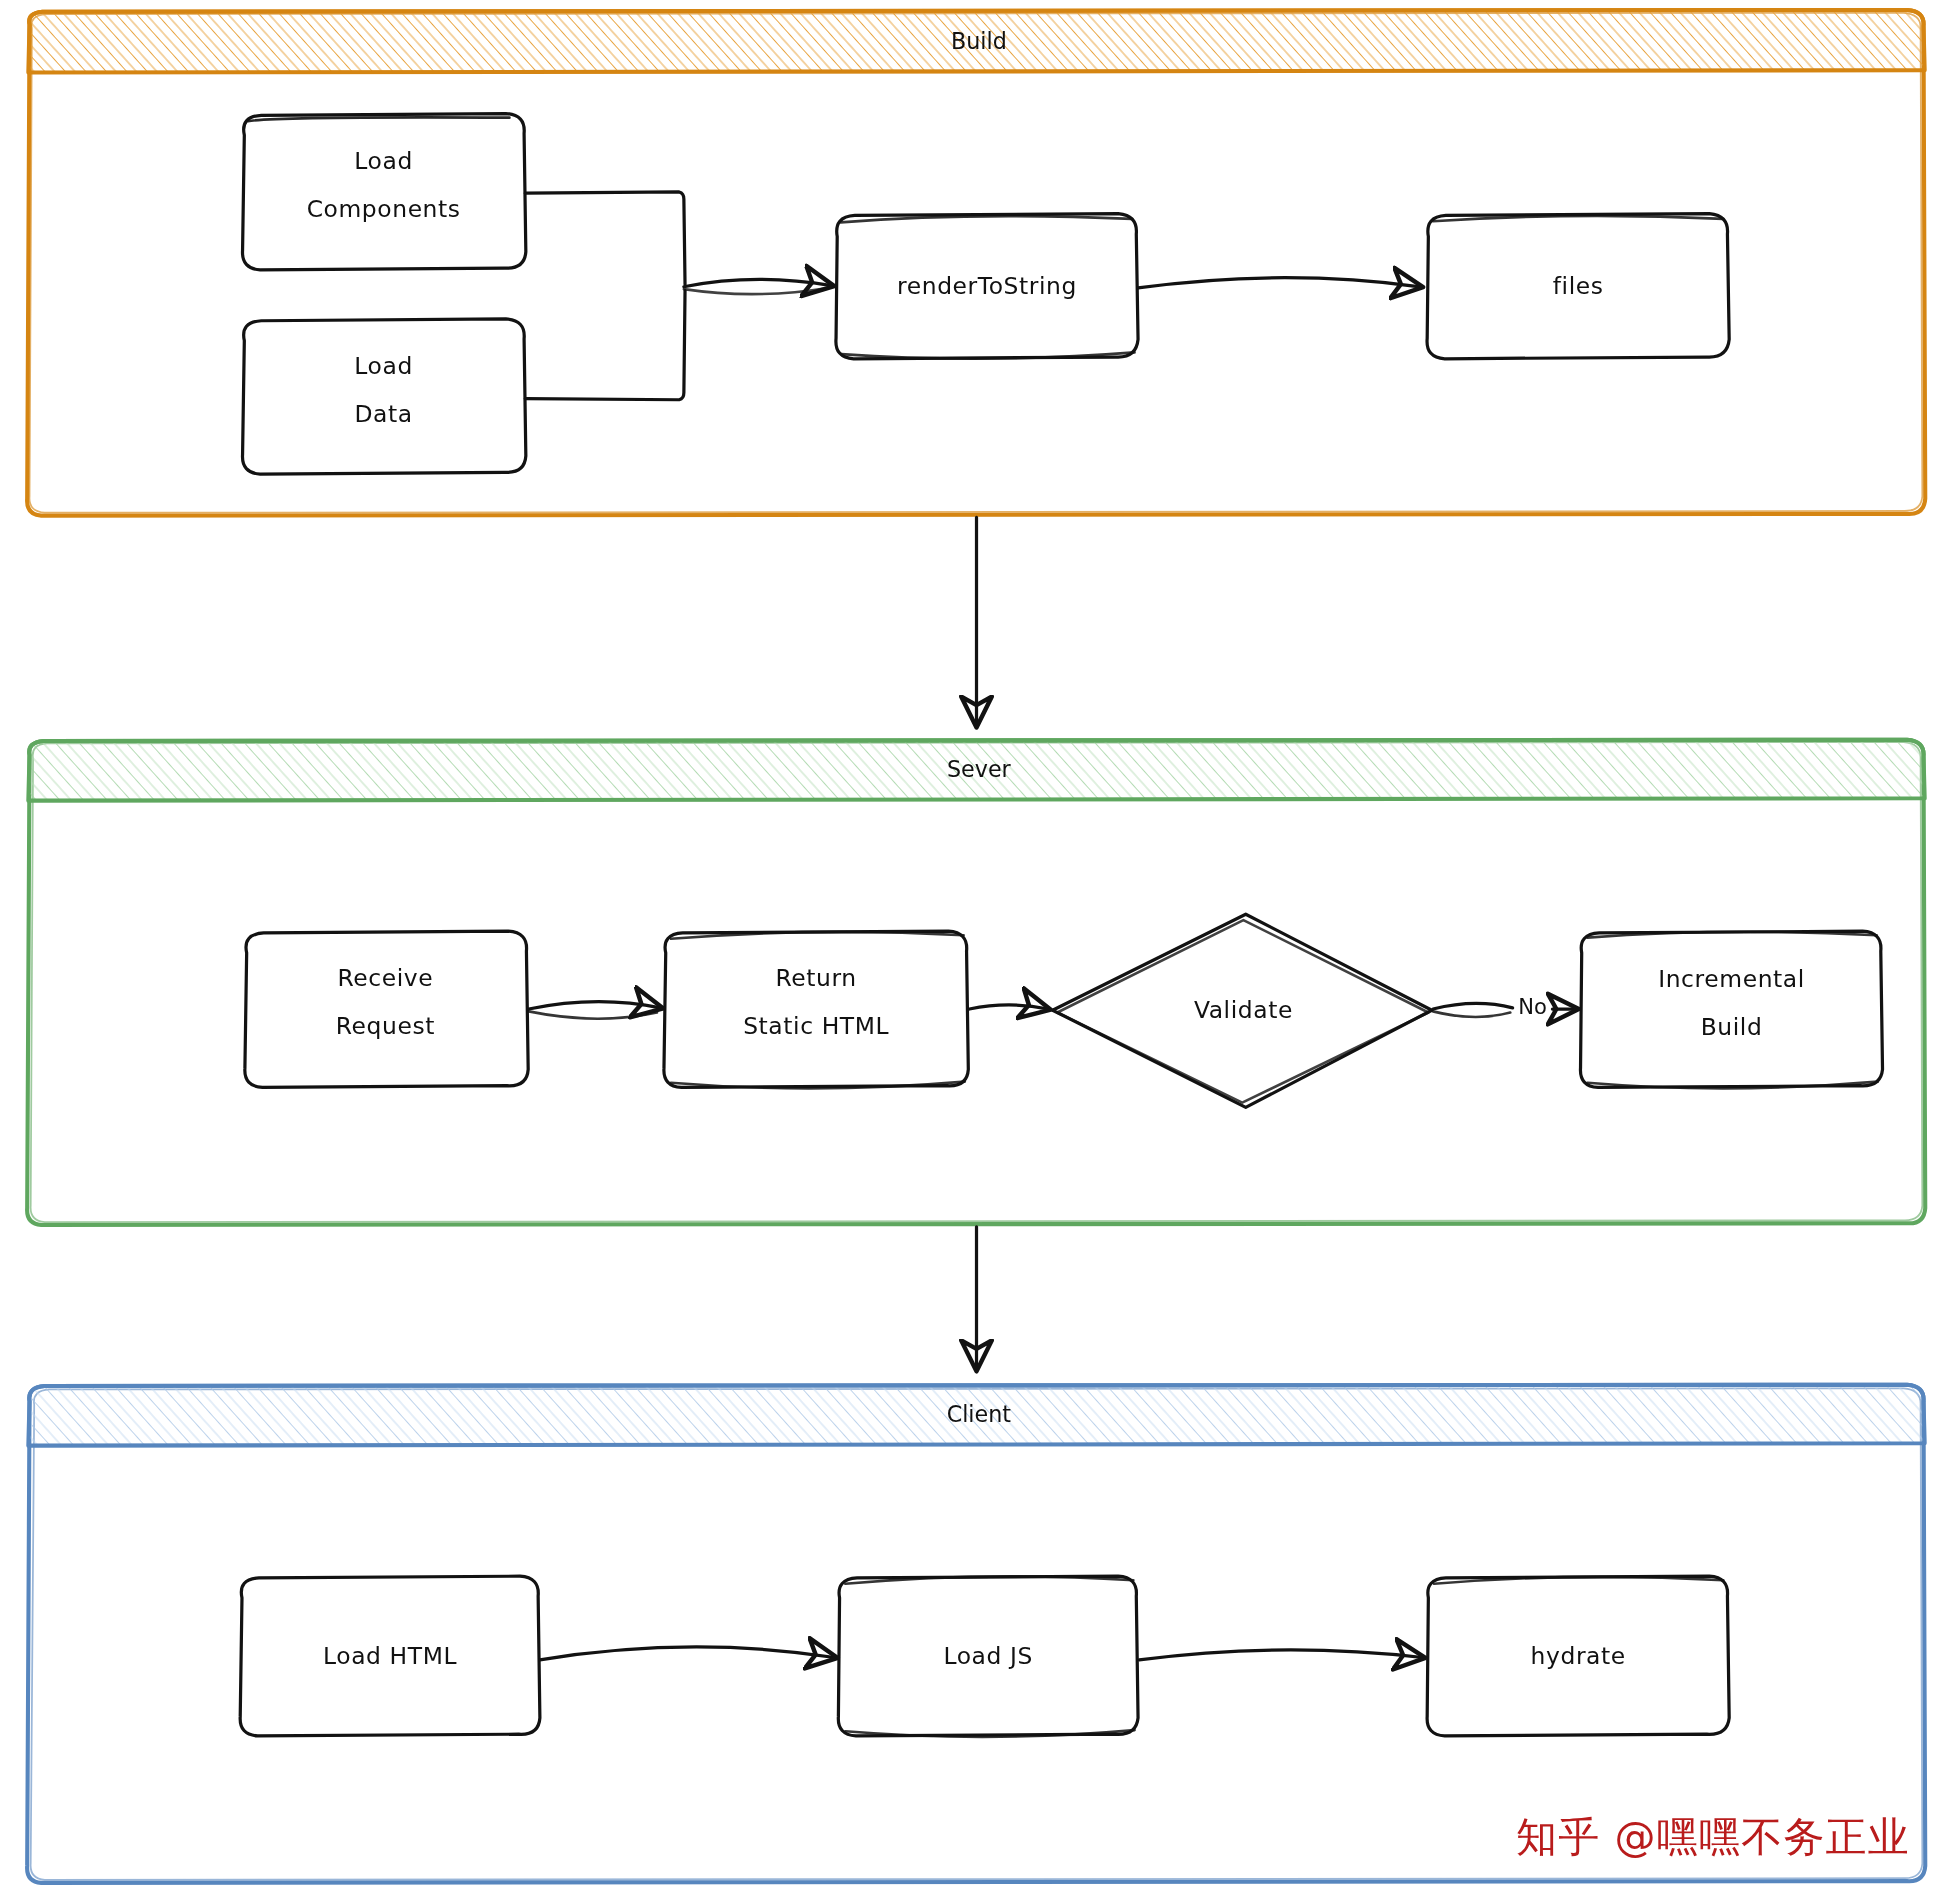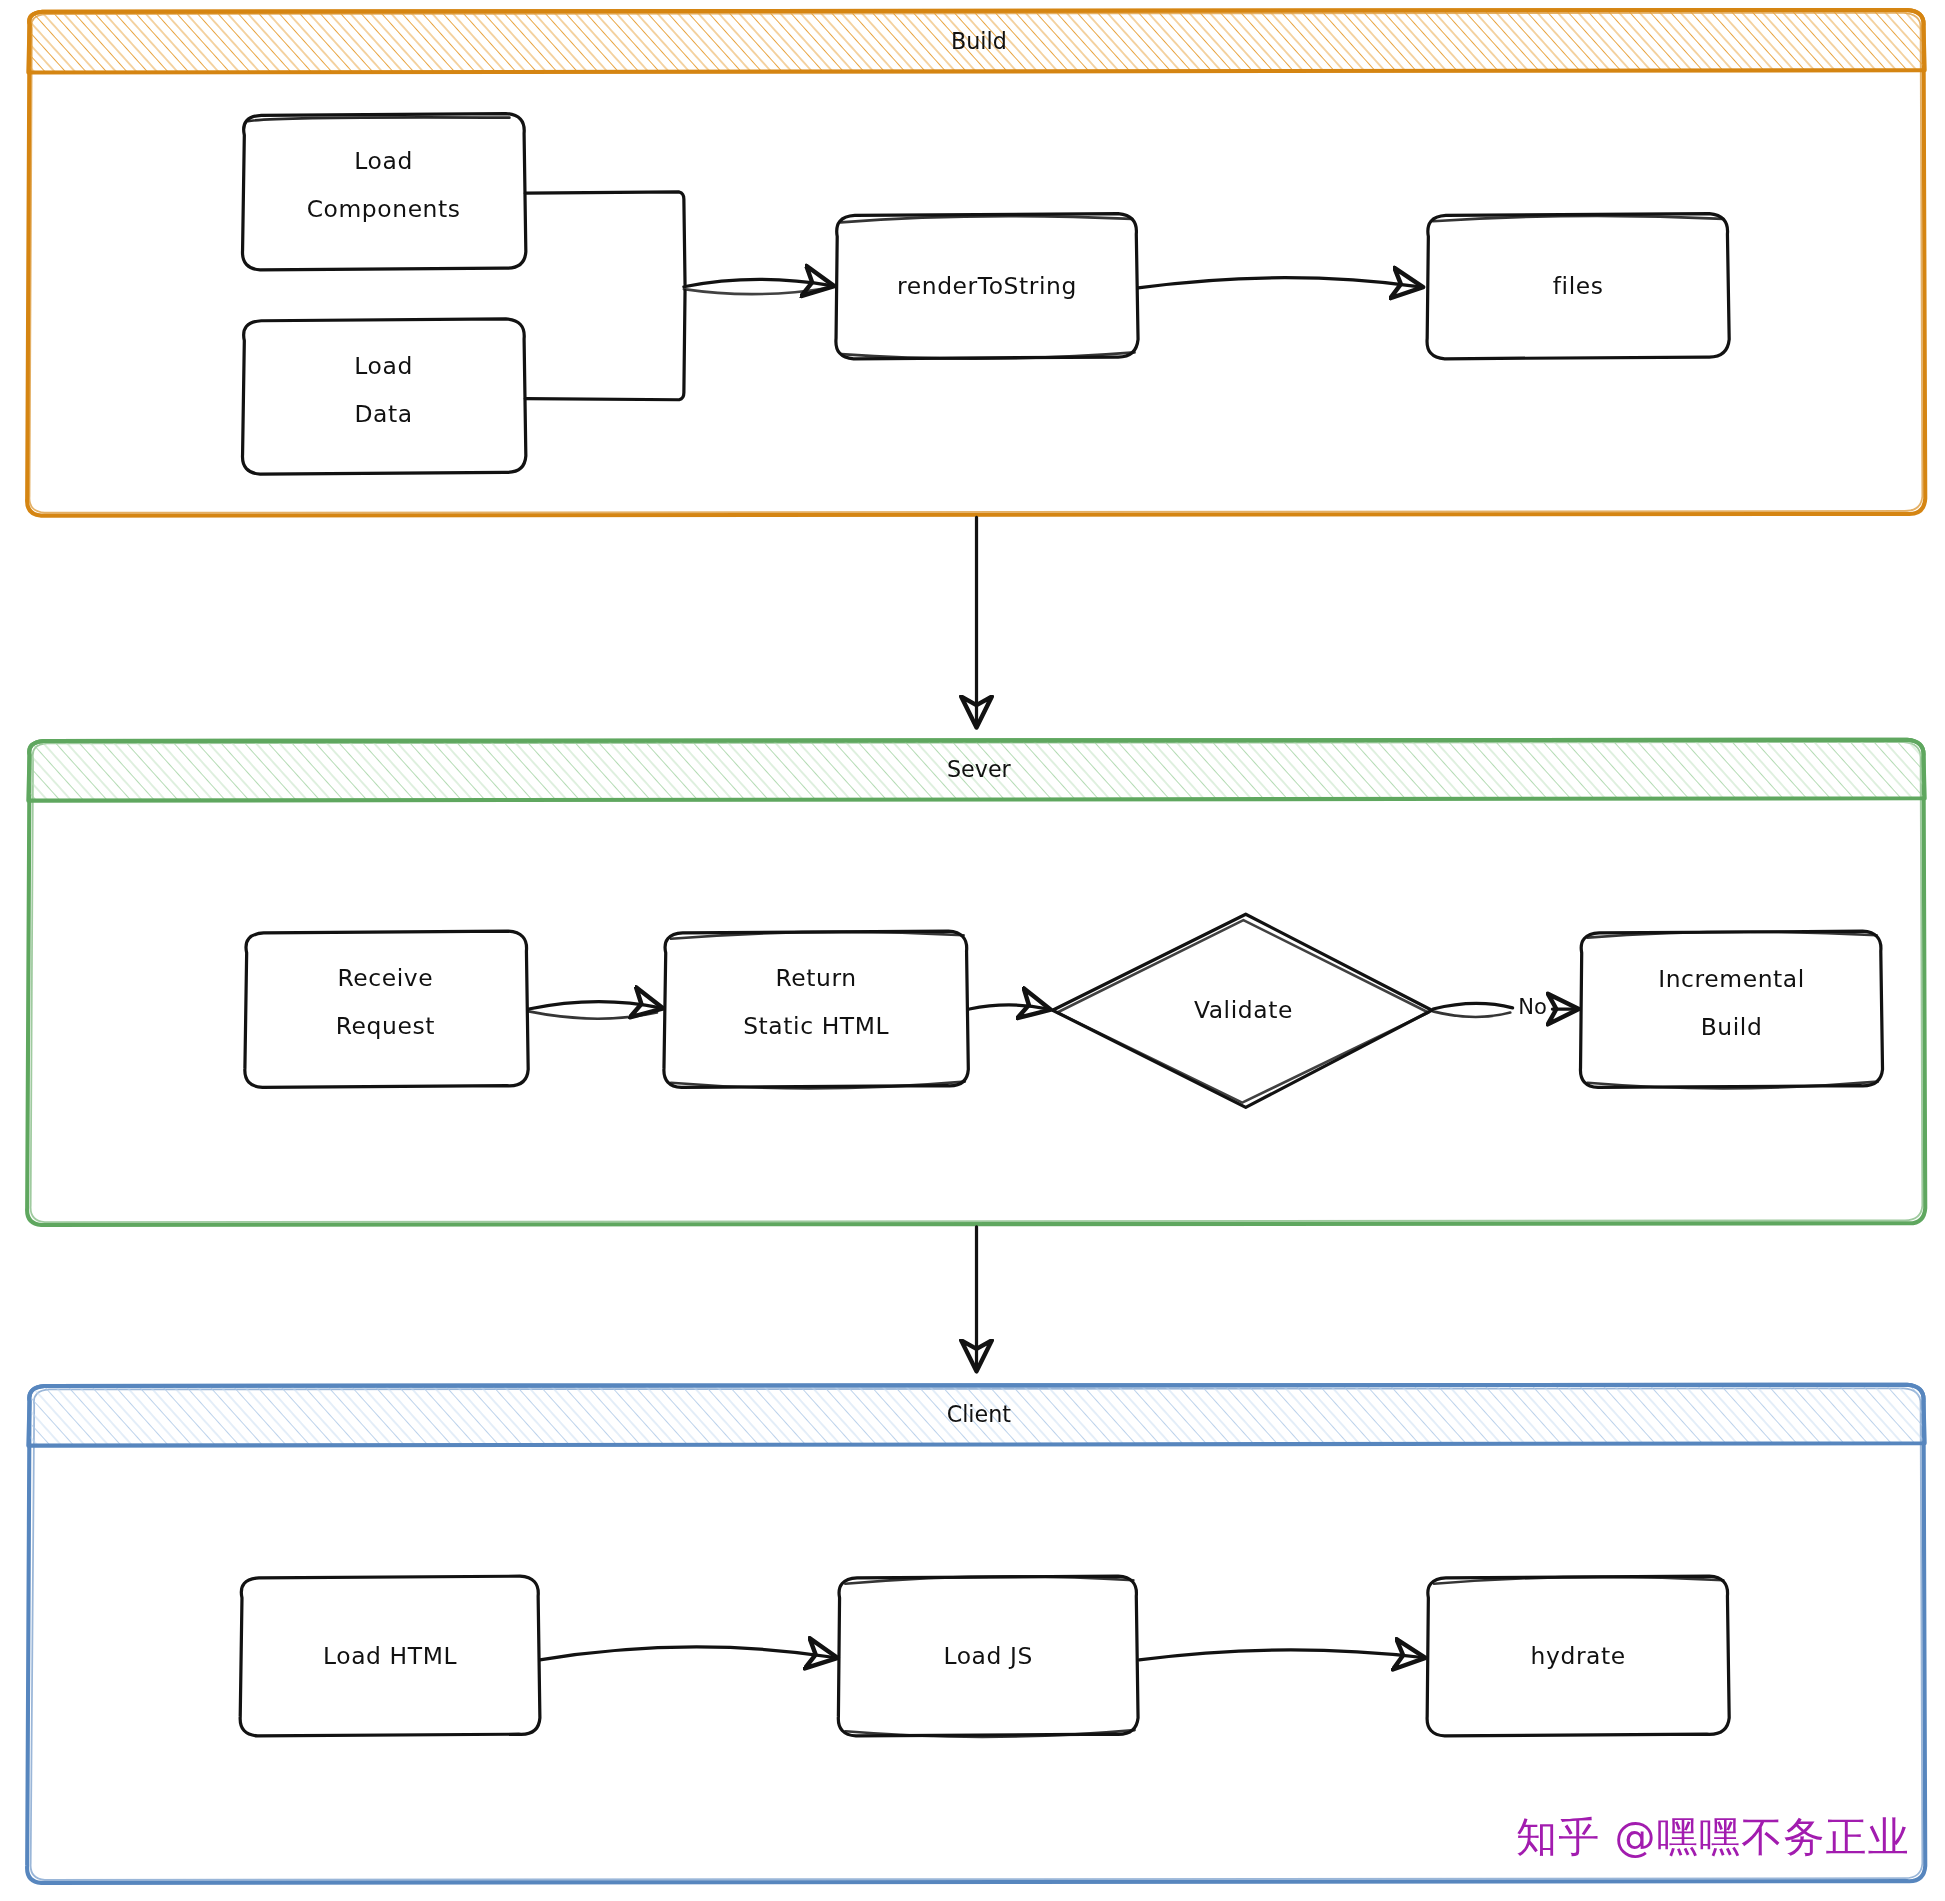--- a/index.html
+++ b/index.html
@@ -19,21 +19,21 @@
   .cluster-label{
     font-family:"DejaVu Sans", sans-serif;
     font-size:38px; fill:#111111; text-anchor:middle; dominant-baseline:middle;
   }
   .edge-label{
     font-family:"DejaVu Sans", sans-serif;
     font-size:36px; fill:#111111; text-anchor:middle; dominant-baseline:middle;
   }
   .wm{
     position:absolute; right:36px; bottom:36px;
-    color:#a21caf; font-size:41px; letter-spacing:1.2px;
+    color:#b91c1c; font-size:41px; letter-spacing:1.2px;
     font-family:"DejaVu Sans", sans-serif; white-space:nowrap;
     user-select:none; pointer-events:none;
   }
   .stroke{fill:none;stroke:#121212;stroke-width:5.5;stroke-linecap:round;stroke-linejoin:round;}
   .stroke.thin{stroke-width:4.5;}
 </style>
 </head>
 <body>
 
 <div id="stage">

